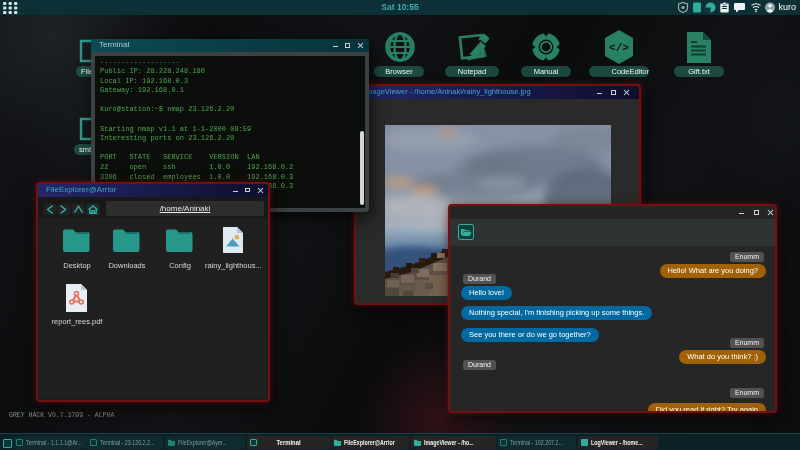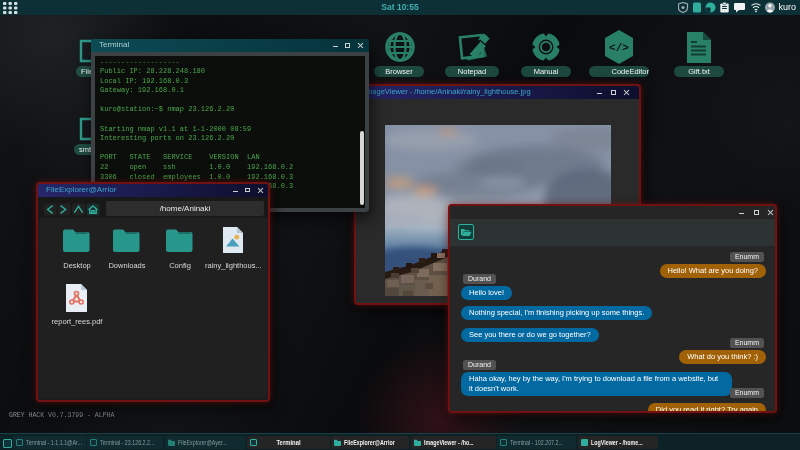--- a/index.html
+++ b/index.html
@@ -277,21 +277,21 @@
        <rect x="43.5" y="0.5" width="13" height="12" rx="2" fill="#1c2e2c"></rect>
       </g>
     <g stroke="#2fae9e" fill="none" stroke-width="1.4">
       <path d="M9.6 2.6 L4.6 6.5 L9.6 10.4"></path>
       <path d="M17.6 2.6 L22.6 6.5 L17.6 10.4"></path>
       <path d="M31.4 9.6 L35.5 3.2 L39.6 9.6"></path>
       <path d="M45.6 6.8 L50 2.9 L54.4 6.8 M46.8 6 V10.3 H53.2 V6 M48.8 10.2 V7.6 H51.2 V10.2"></path>
     </g>
   </svg>
   <div style="position:absolute;left:68px;top:17px;width:158px;height:15px;background:#2d2d2d;border-radius:2px;
-       text-align:center;font-size:8px;line-height:15px;color:#eaeaea;">/home/Aninaki</div>
+       text-align:center;font-size:8px;line-height:15px;color:#eaeaea;text-decoration:underline;">/home/Aninaki</div>
 
   <div style="position:absolute;left:1px;top:34px;width:228px;height:180px;background:#202020;border-radius:0 0 3px 3px;overflow:hidden;">
 
     <svg style="position:absolute;left:24px;top:11px;" width="27" height="23" viewBox="0 0 27 23">
       <path d="M0 2.5 q0-2 2-2 h8 l2.5 2.5 h12 q2 0 2 2 V21 q0 2 -2 2 H2 q-2 0 -2-2 Z" fill="#27968b"></path>
       <path d="M12.5 3 h12 v2 h-12 z" fill="#1b6e66"></path>
       </svg>
     <svg style="position:absolute;left:74px;top:11px;" width="27" height="23" viewBox="0 0 27 23">
       <path d="M0 2.5 q0-2 2-2 h8 l2.5 2.5 h12 q2 0 2 2 V21 q0 2 -2 2 H2 q-2 0 -2-2 Z" fill="#27968b"></path>
       <path d="M12.5 3 h12 v2 h-12 z" fill="#1b6e66"></path>
@@ -348,21 +348,20 @@
   <div style="position:absolute;left:1px;top:40px;width:323px;height:165px;background:#262626;border-radius:0 0 3px 3px;overflow:hidden;font-size:7.5px;color:#fff;">
     <div class="tag" style="right:10px;top:6px;">Enumm</div>
     <div class="bub grn" style="right:8px;top:18px;">Hello! What are you doing?</div>
     <div class="tag" style="left:12px;top:28px;">Durand</div>
     <div class="bub blu" style="left:10px;top:40px;">Hello love!</div>
     <div class="bub blu" style="left:10px;top:82px;">See you there or do we go together?</div>
     <div class="bub blu" style="left:10px;top:60px;">Nothing special, I'm finishing picking up some things.</div>
     <div class="tag" style="right:10px;top:92px;">Enumm</div>
     <div class="bub grn" style="right:8px;top:104px;">What do you think? :)</div>
     <div class="tag" style="left:12px;top:114px;">Durand</div>
-    <div class="bub blu" style="left:10px;top:126px;width:255px;">Haha okay, hey by the way, I'm trying to download a file from a website, but it doesn't work.</div>
     <div class="tag" style="right:10px;top:142px;">Enumm</div>
     <div class="bub grn" style="right:8px;top:157px;">Did you read it right? Try again</div>
   </div>
 </div>
 <style>
   .tag{position:absolute;height:10px;line-height:10px;padding:0 5px;border-radius:2.5px;background:#525252;color:#f2f2f2;font-size:7px;}
   .bub{position:absolute;line-height:10px;padding:2px 8px;border-radius:7px;}
   .blu{background:#0369a1;}
   .grn{background:#a16207;}
 </style>

